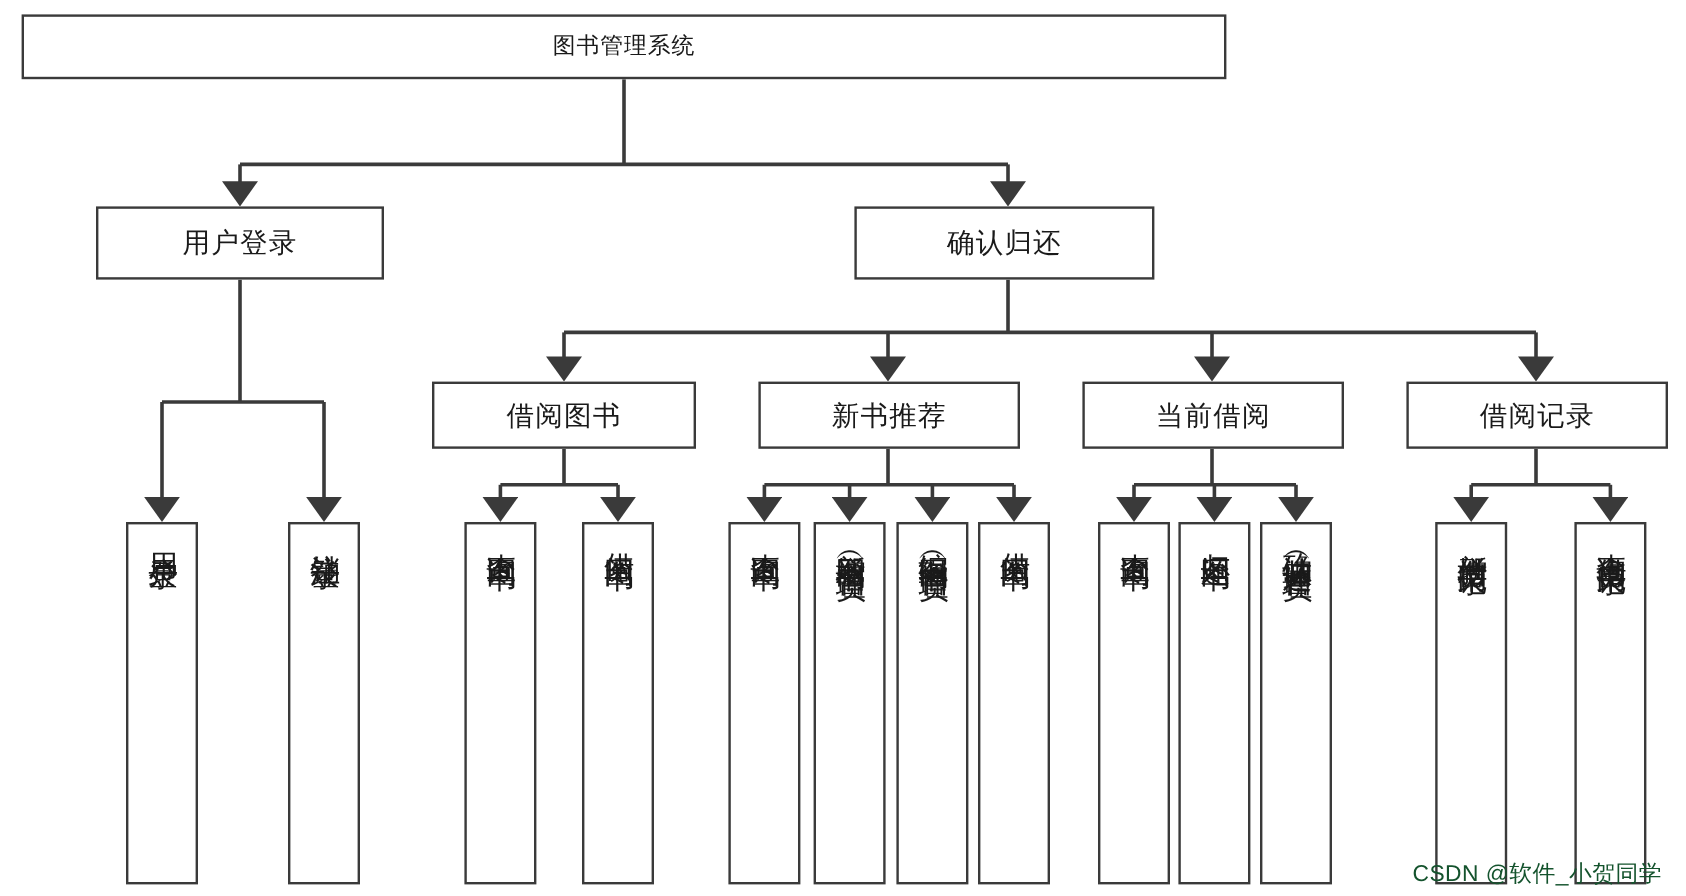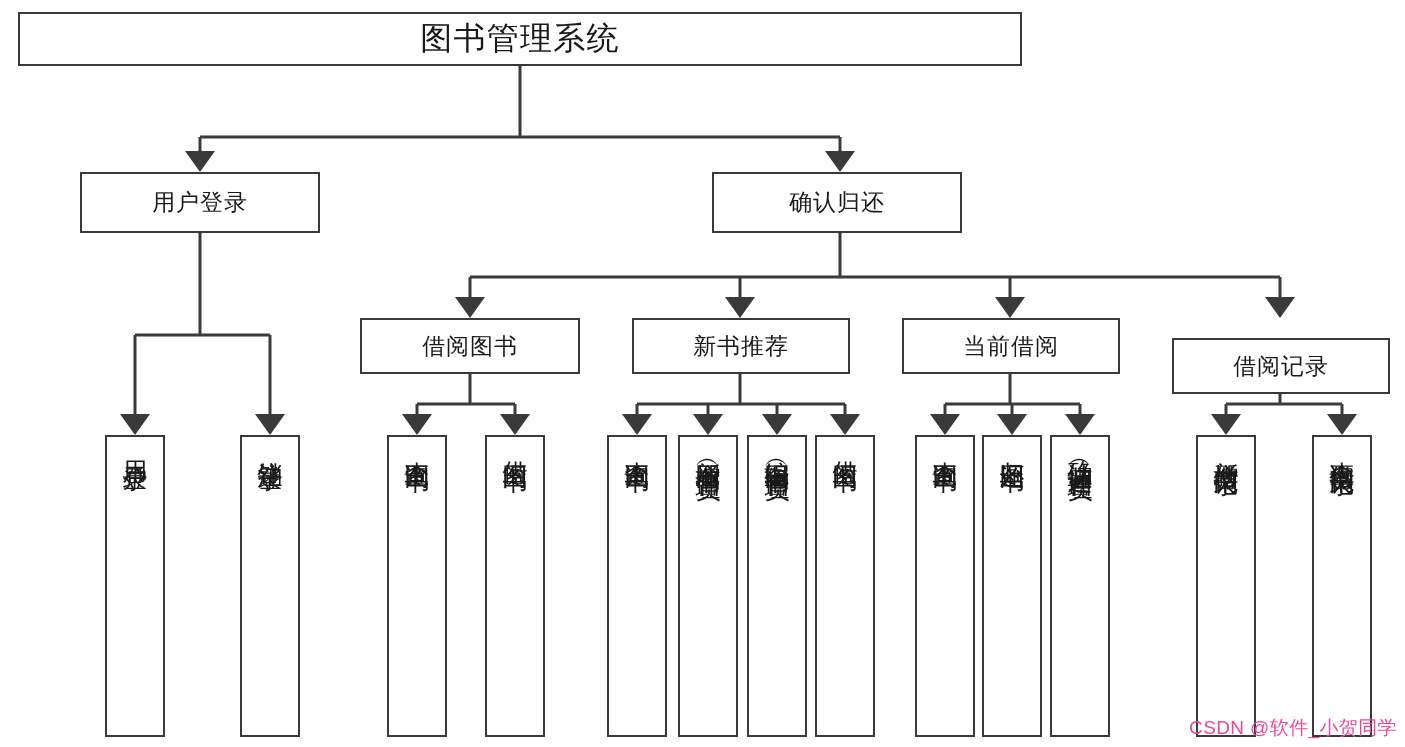--- a/index.html
+++ b/index.html
@@ -50,27 +50,27 @@
     align-items: flex-start;
     padding-top: 4px;
   }
   .node.vert .label {
     writing-mode: vertical-rl;
     text-orientation: upright;
     font-size: 25px;
     letter-spacing: 0.10em;
     line-height: 1;
   }
-  .node.root .label { font-size: 32px; }
+  .node.root .label { font-size: 19px; }
   .watermark {
     position: absolute;
-    right: 8px;
+    right: 20px;
     bottom: 6px;
     font-size: 19px;
-    color: #ec4899;
+    color: #14532d;
     letter-spacing: 0.02em;
     white-space: nowrap;
     z-index: 3;
   }
 </style>
 </head>
 <body>
 
 <div id="canvas">
 
@@ -137,21 +137,21 @@
 
   <div class="node horiz" style="left:360px; top:318px; width:220px; height:56px;">
     <span class="label">借阅图书</span>
   </div>
   <div class="node horiz" style="left:632px; top:318px; width:218px; height:56px;">
     <span class="label">新书推荐</span>
   </div>
   <div class="node horiz" style="left:902px; top:318px; width:218px; height:56px;">
     <span class="label">当前借阅</span>
   </div>
-  <div class="node horiz" style="left:1172px; top:318px; width:218px; height:56px;margin-top:20px;">
+  <div class="node horiz" style="left:1172px; top:318px; width:218px; height:56px;">
     <span class="label">借阅记录</span>
   </div>
 
   <div class="node vert" style="left:105px; top:435px; width:60px; height:302px;">
     <span class="label">用户登录</span>
   </div>
   <div class="node vert" style="left:240px; top:435px; width:60px; height:302px;">
     <span class="label">注销登录</span>
   </div>
 

